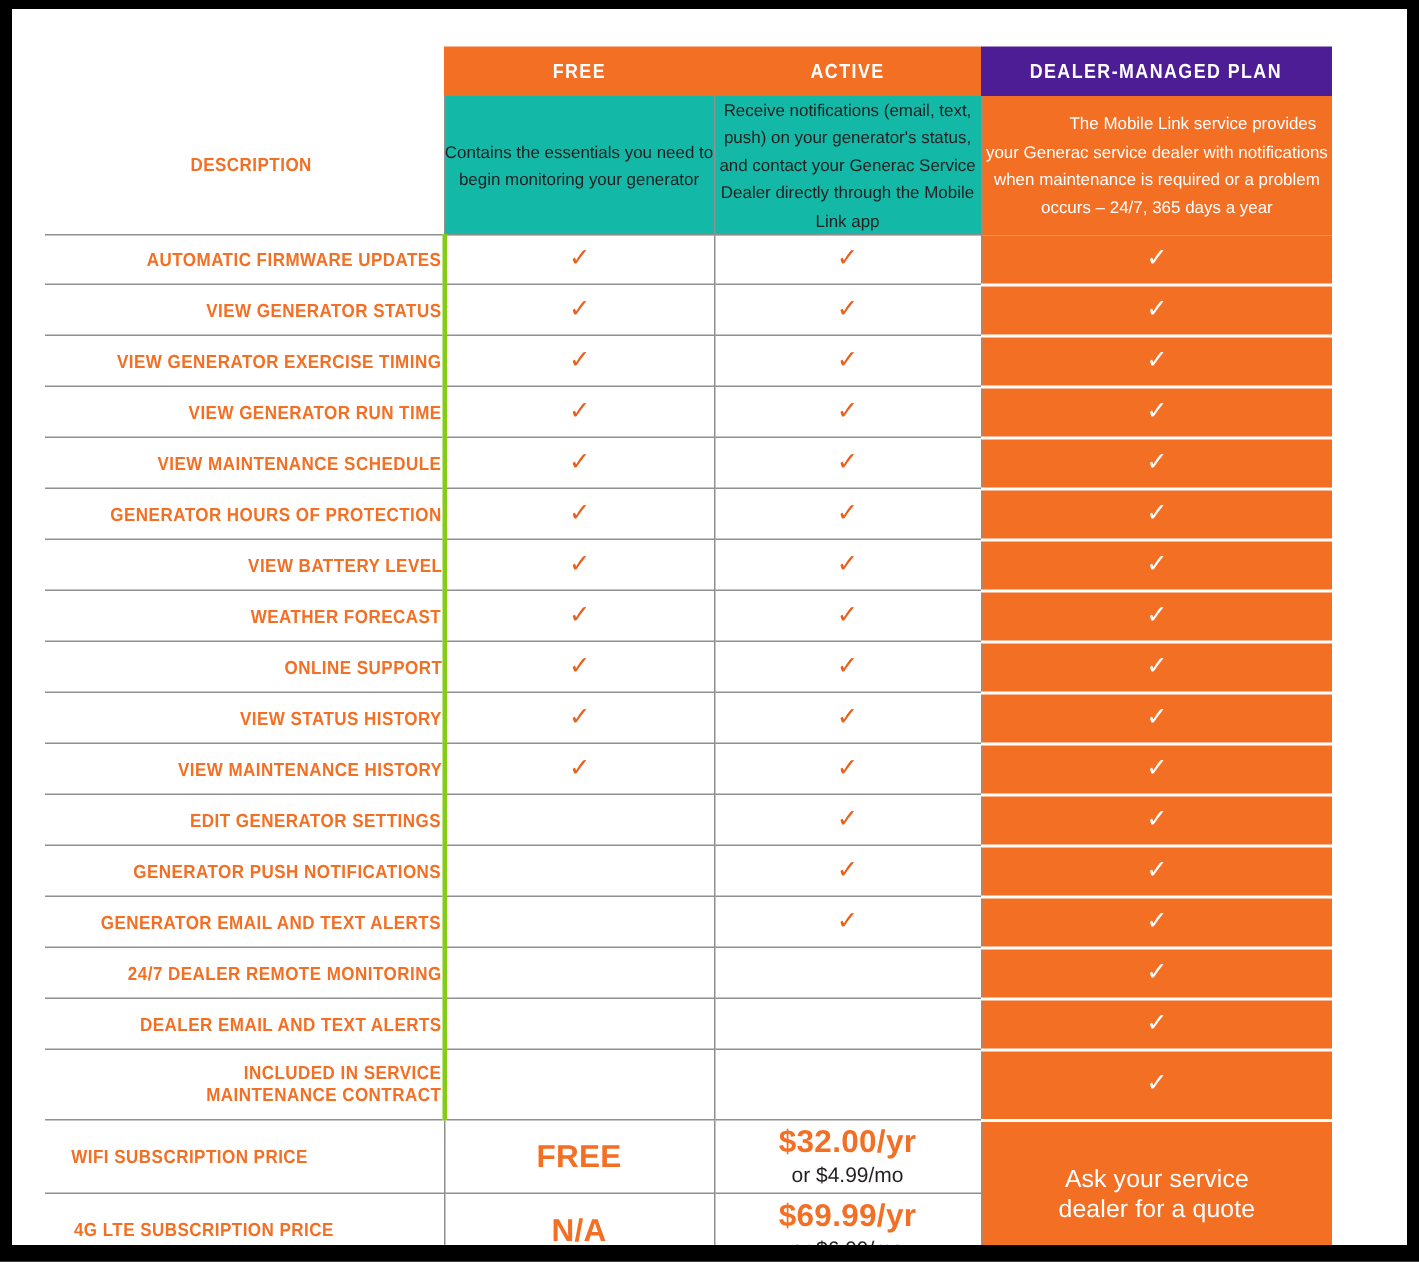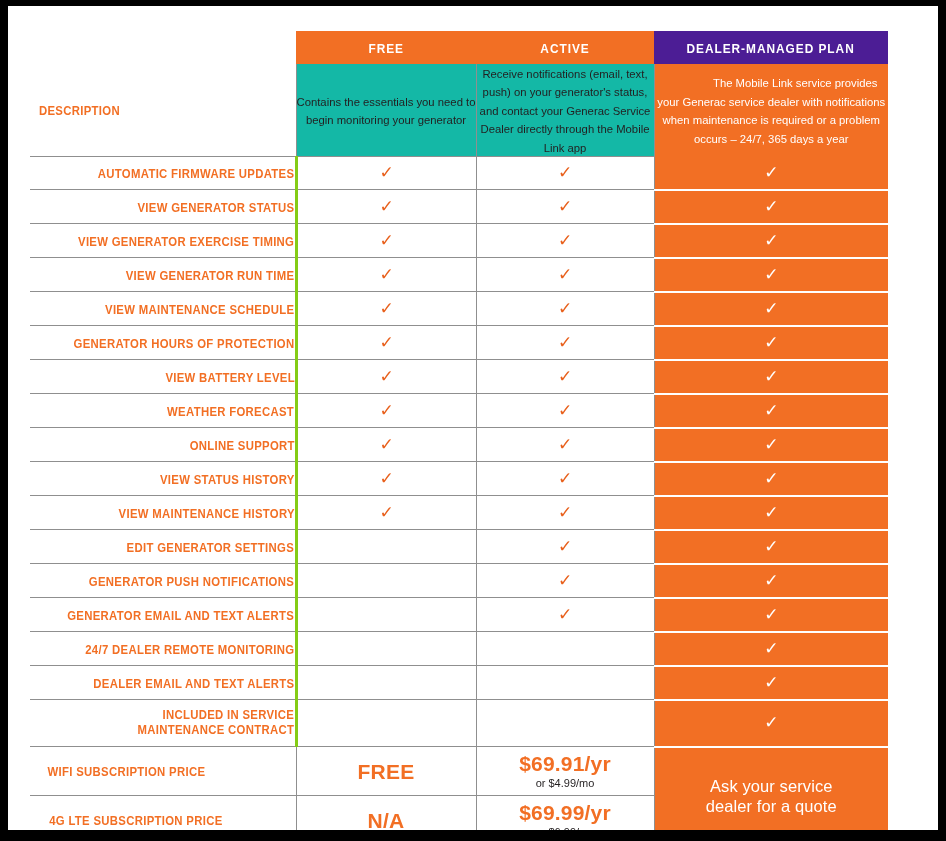--- a/index.html
+++ b/index.html
@@ -54,21 +54,21 @@
     font-size: 13.5px;
     font-weight: bold;
     letter-spacing: 1.1px;
     transform: scaleX(0.88);
     display: inline-block;
   }
 
   
   tr.desc td { padding: 0; vertical-align: middle; height: 78px; }
   td.desc-label {
-    text-align: left;
+    text-align: center;
     padding-right: 9px;
     border-right: 1px solid #8f8f8f;
     border-bottom: 1px solid #8f8f8f;
   }
   td.desc-free, td.desc-act {
     background: #14b8a6;
     border-right: 1px solid #8f8f8f;
     border-bottom: 1px solid #8f8f8f;
     padding: 4px 11px;
     text-align: center;
@@ -153,21 +153,21 @@
   .p-big {
     color: #F26F24;
     font-size: 21px;
     font-weight: bold;
     letter-spacing: 0.2px;
     line-height: 1.1;
     display: block;
   }
   .p-sub {
     color: #231f20;
-    font-size: 11px;
+    font-size: 14px;
     line-height: 1.3;
     display: block;
     margin-top: 1px;
   }
   td.p-quote {
     background: #F26F24;
     text-align: center;
     vertical-align: middle;
     padding: 0 10px;
   }
@@ -327,21 +327,21 @@
         </tr>
       </tbody>
 
     <tbody id="price-rows">
         <tr class="price">
           <td class="p-label"><span class="rowlabel">WIFI SUBSCRIPTION PRICE</span></td>
           <td class="p-cell first">
             <span class="p-big">FREE</span>
           </td>
           <td class="p-cell">
-            <span class="p-big">$69.91/yr</span>
+            <span class="p-big">$32.00/yr</span>
             <span class="p-sub">or $4.99/mo</span>
           </td>
           <td class="p-quote" rowspan="2"><span class="quote-txt">Ask your service
 dealer for a quote</span></td>
         </tr>
         <tr class="price">
           <td class="p-label"><span class="rowlabel">4G LTE SUBSCRIPTION PRICE</span></td>
           <td class="p-cell first">
             <span class="p-big">N/A</span>
           </td>

